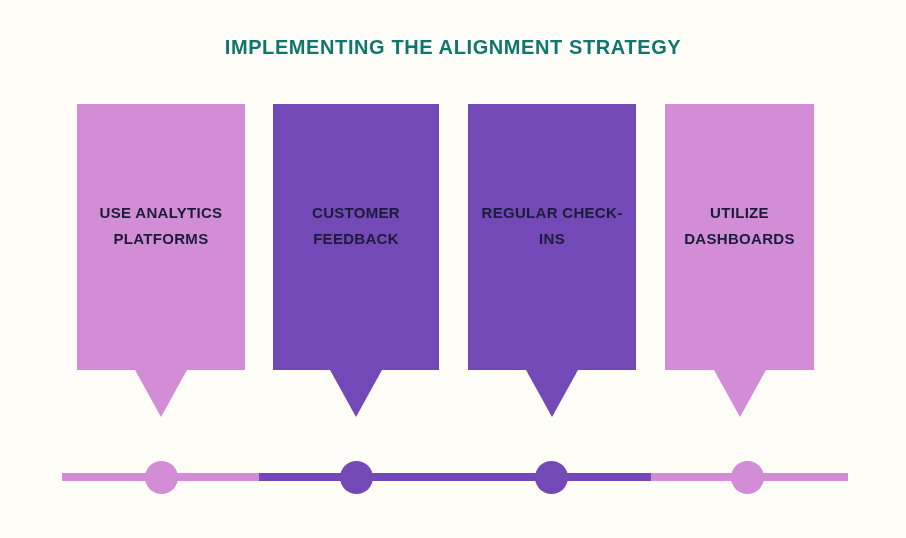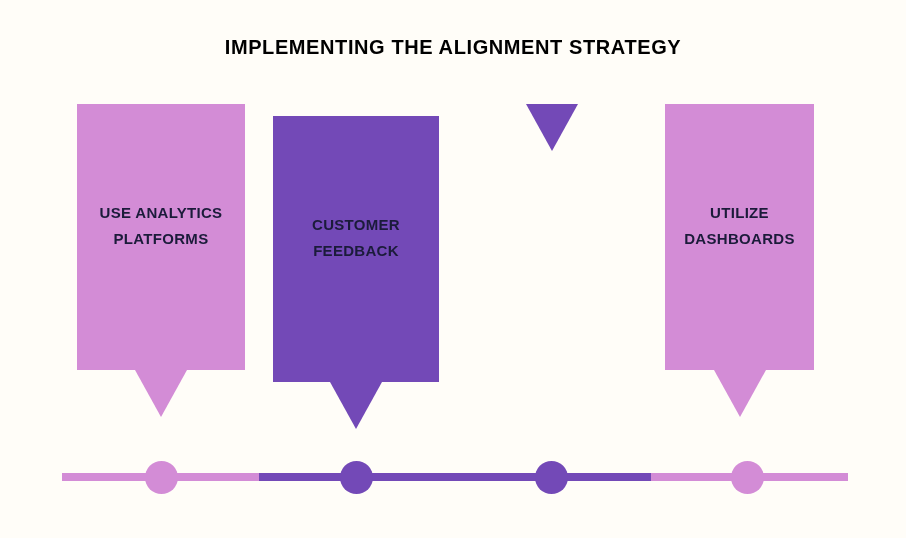--- a/index.html
+++ b/index.html
@@ -23,21 +23,21 @@
   }
   .title {
     position: absolute;
     top: 36px;
     left: 0;
     width: 100%;
     text-align: center;
     font-size: 20px;
     font-weight: 700;
     letter-spacing: 0.6px;
-    color: #000000;
+    color: #0f766e;
   }
   .step {
     position: absolute;
     top: 104px;
     height: 313px; 
   }
   .bubble {
     width: 100%;
     height: 266px;
     display: flex;
@@ -56,21 +56,21 @@
   .tail {
     width: 0;
     height: 0;
     margin: 0 auto;
     border-left: 26px solid transparent;
     border-right: 26px solid transparent;
     border-top: 47px solid transparent;
   }
   .step[data-color="pink"] .bubble { background: var(--pink); align-items: center; }
   .step[data-color="pink"] .tail { border-top-color: var(--pink); }
-  .step[data-color="purple"] .bubble { background: var(--purple); margin-top: 12px; }
+  .step[data-color="purple"] .bubble { background: var(--purple); }
   .step[data-color="purple"] .tail { border-top-color: var(--purple); }
 
   .timeline { position: absolute; left: 0; top: 0; width: 100%; height: 100%; pointer-events: none; }
   .segment {
     position: absolute;
     top: 473px;
     height: 8px;
   }
   .marker {
     position: absolute;
@@ -97,20 +97,23 @@
   </div>
 
   <div class="step" style="left:273px; width:166px;" data-color="purple">
     <div class="bubble">
       <div class="step-label">CUSTOMER FEEDBACK</div>
     </div>
     <div class="tail"></div>
   </div>
 
   <div class="step" style="left:468px; width:168px;" data-color="purple">
+    <div class="bubble">
+      <div class="step-label">REGULAR CHECK-INS</div>
+    </div>
     <div class="tail"></div>
   </div>
 
   <div class="step" style="left:665px; width:149px;" data-color="pink">
     <div class="bubble">
       <div class="step-label">UTILIZE DASHBOARDS</div>
     </div>
     <div class="tail"></div>
   </div>
 

